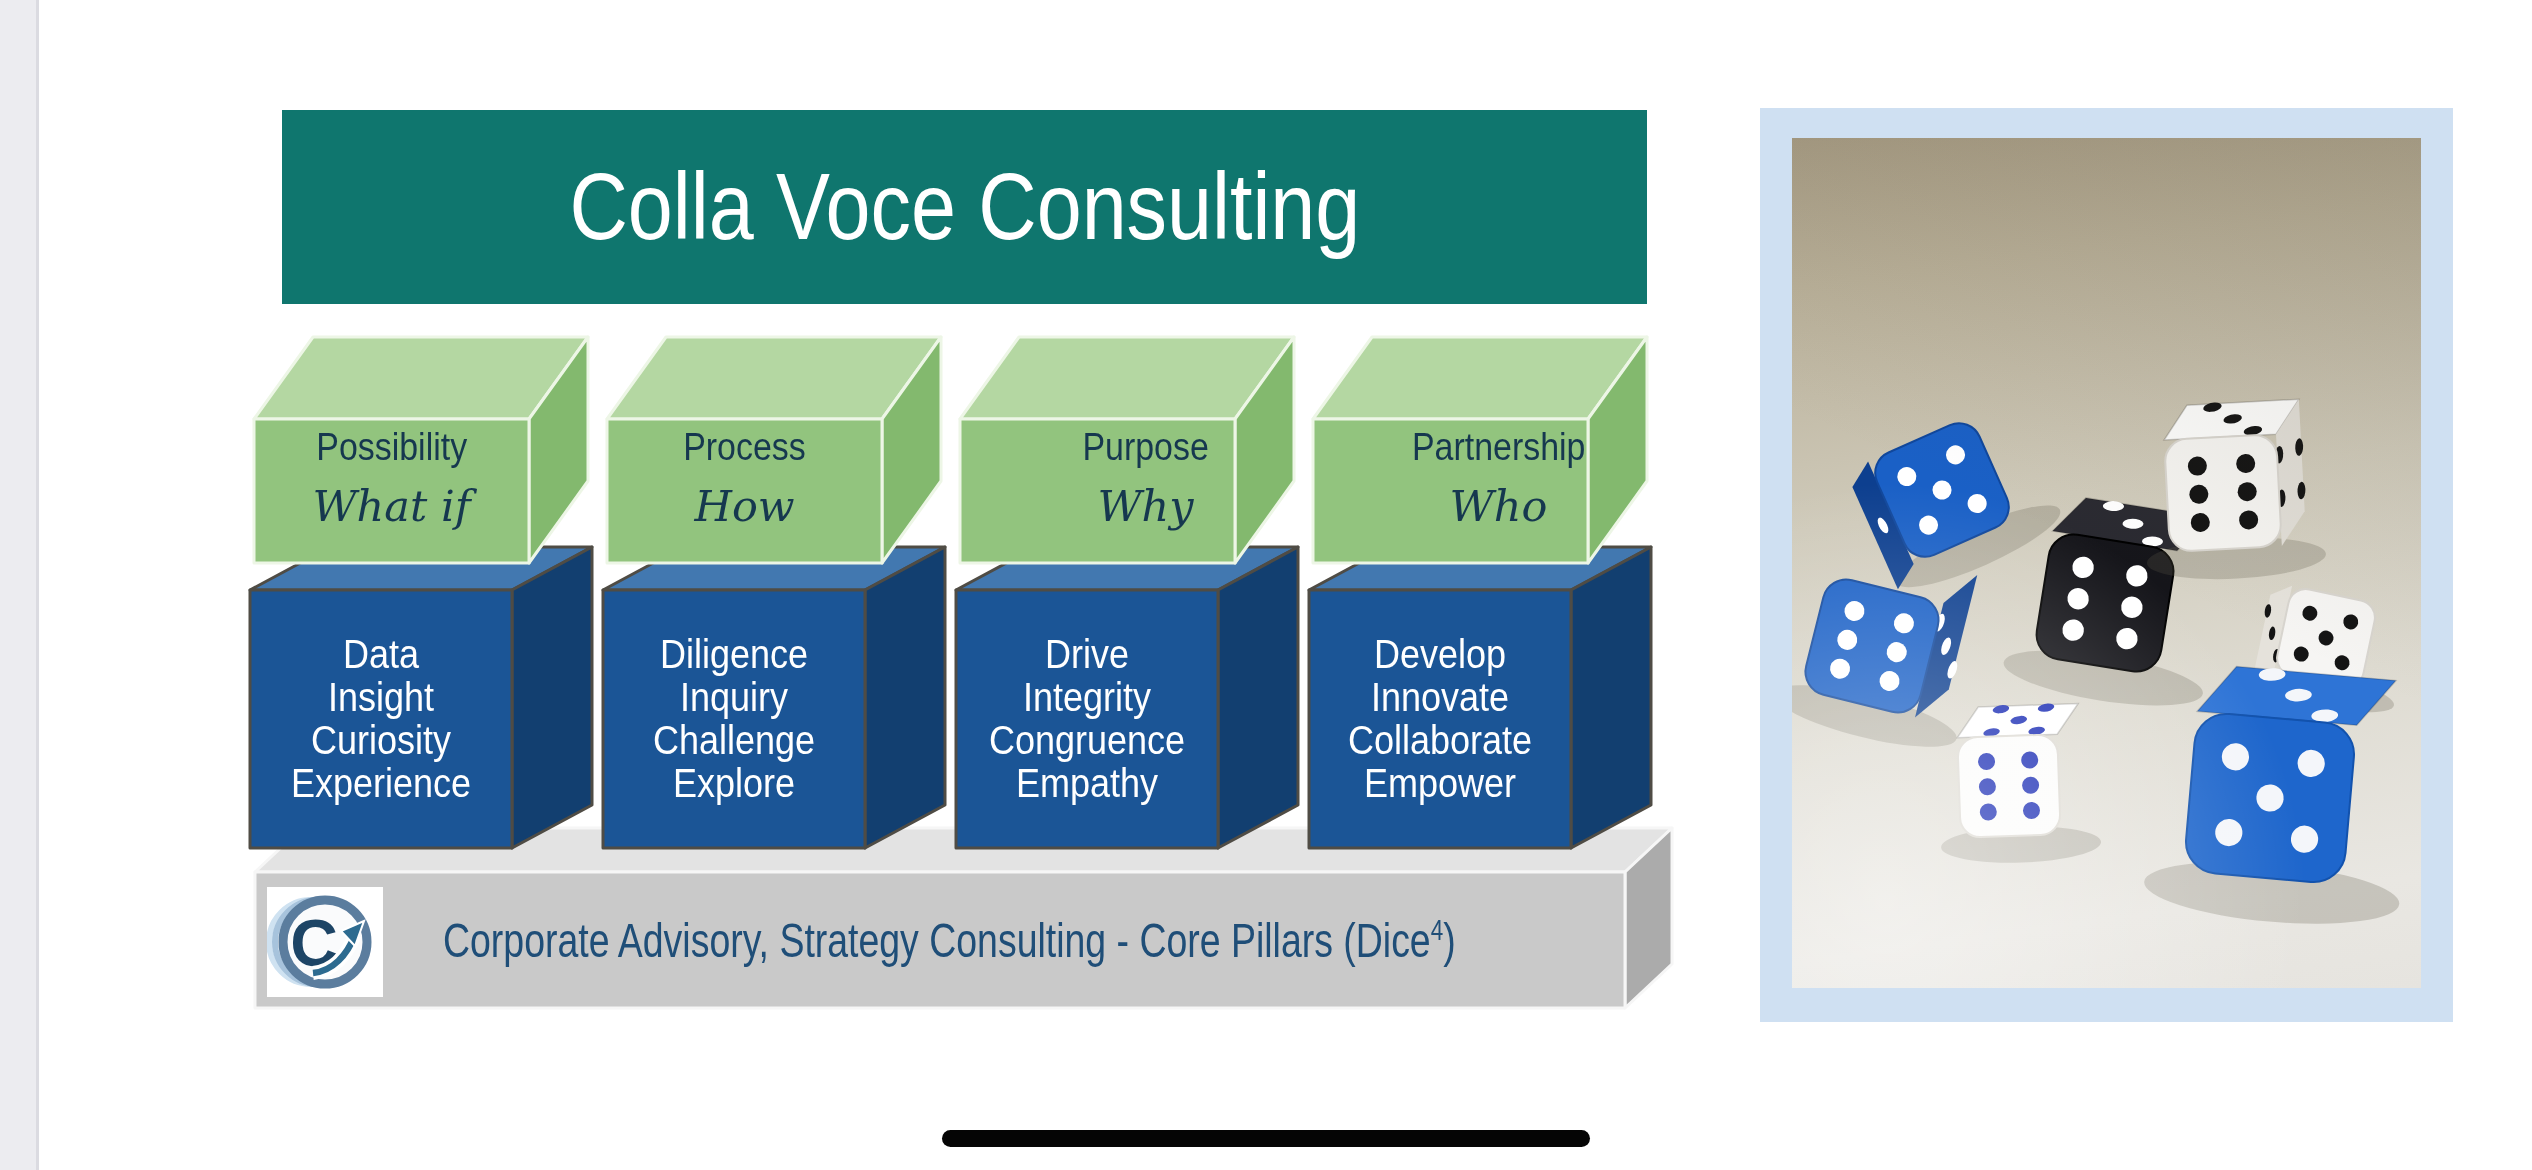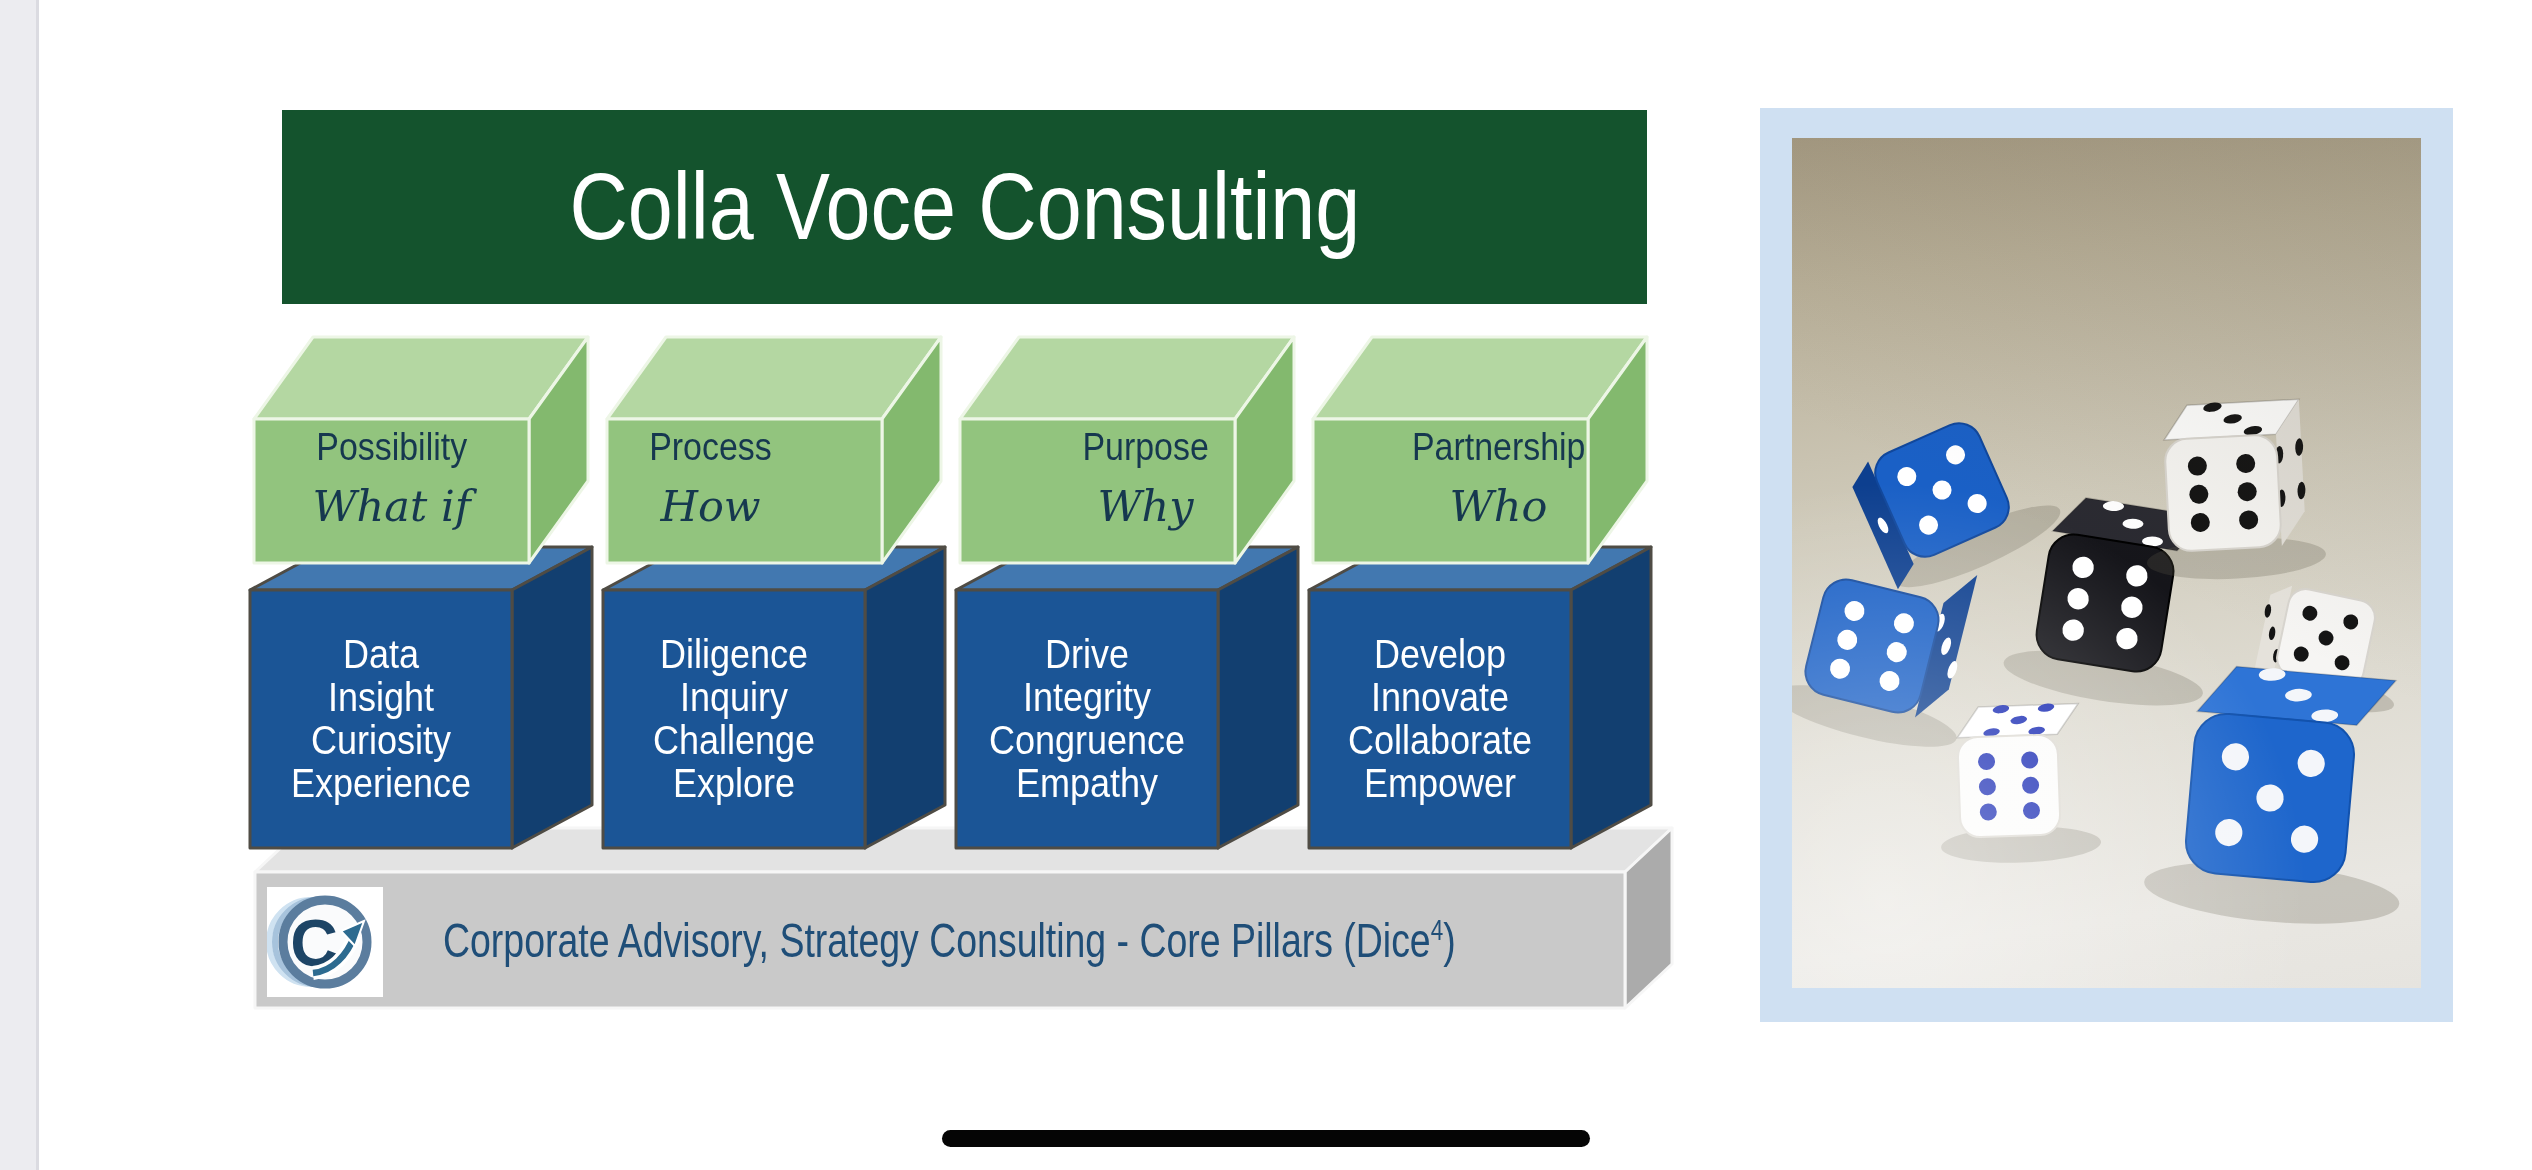--- a/index.html
+++ b/index.html
@@ -7,21 +7,21 @@
     width:2532px;height:1170px;overflow:hidden;position:relative;
     background:#ffffff;font-family:"Liberation Sans",sans-serif;
   }
   
   .page-edge{position:absolute;left:0;top:0;width:36px;height:1170px;
     background:#ececf0;border-right:3px solid #dbdbe1}
   .home-indicator{position:absolute;left:942px;top:1130px;width:648px;height:17px;
     border-radius:9px;background:#050505}
   
   .banner{position:absolute;left:282px;top:110px;width:1365px;height:194px;
-    background:#14532d;display:flex;align-items:center;justify-content:center}
+    background:#0f766e;display:flex;align-items:center;justify-content:center}
   .banner .t{color:#ffffff;font-size:94px;white-space:nowrap;
     transform:scaleX(.86);transform-origin:center}
   
   #cubes{position:absolute;left:240px;top:330px;width:1440px;height:690px}
   #cubes polygon{stroke-linejoin:round}
   .g-face{stroke:#edf6e6;stroke-width:3}
   .g-top{fill:#b4d7a2}.g-side{fill:#83b96e}.g-front{fill:#92c47e}
   .b-face{stroke:#4f4c45;stroke-width:3}
   .b-top{fill:#4278b0}.b-side{fill:#123f70}.b-front{fill:#1b5596}
   .s-face{stroke:#f6f6f6;stroke-width:3}
@@ -30,21 +30,21 @@
   .gtxt{position:absolute;top:419px;width:275px;height:118px;
     display:flex;flex-direction:column;align-items:center;justify-content:center;
     color:#16384f;text-align:center}
   .gtxt .lab{font-size:39px;white-space:nowrap;transform:scaleX(.87)}
   .gtxt .q{font-family:"DejaVu Serif",serif;font-style:italic;font-size:43px;
     margin-top:12px;white-space:nowrap}
   .btxt{position:absolute;top:592px;width:262px;height:254px;
     display:flex;flex-direction:column;align-items:center;justify-content:center;
     color:#ffffff;font-size:40px;line-height:43px;text-align:center;
     transform:scaleX(.9);transform-origin:center;white-space:nowrap}
-  .p0{left:254px}.p1{left:573px}.p2{left:1008px}.p3{left:1361px}
+  .p0{left:254px}.p1{left:607px}.p2{left:1008px}.p3{left:1361px}
   .q0{left:250px}.q1{left:603px}.q2{left:956px}.q3{left:1309px}
   
   .slab-caption{position:absolute;left:255px;top:872px;width:1370px;height:136px;
     display:flex;align-items:center}
   .logo{position:absolute;left:12px;top:15px;width:116px;height:110px;background:#fff}
   .caption{margin-left:188px;color:#1f4e78;font-size:48px;white-space:nowrap;
     transform:scaleX(.78);transform-origin:left center}
   .caption sup{font-size:60%;vertical-align:super}
   
   .photo-frame{position:absolute;left:1760px;top:108px;width:693px;height:914px;

